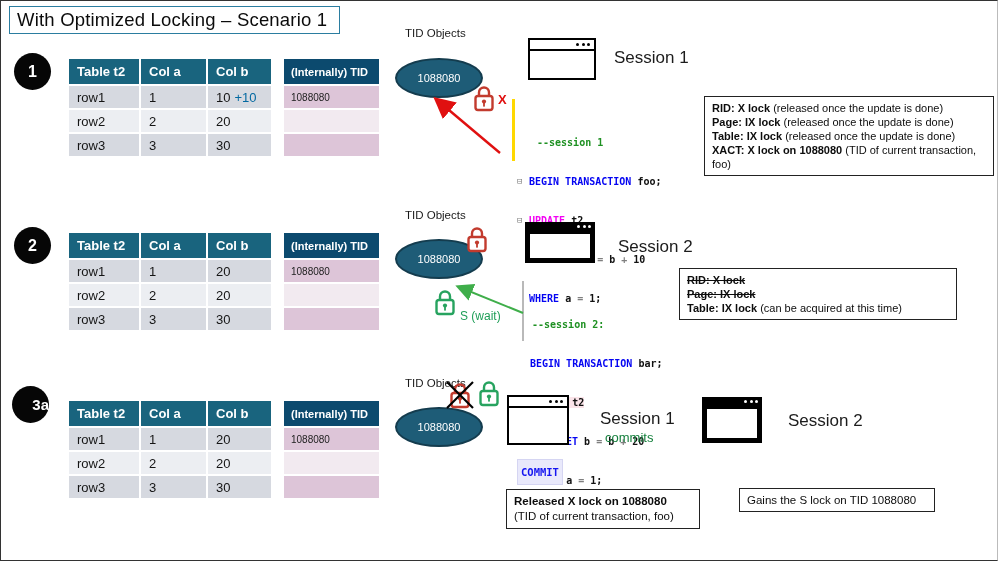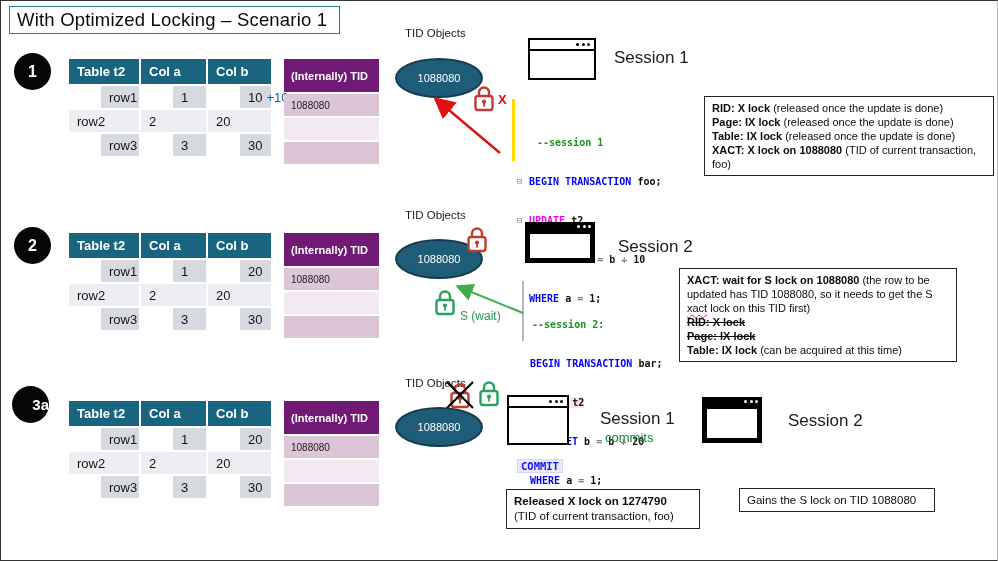--- a/index.html
+++ b/index.html
@@ -18,26 +18,26 @@
 
   
   .badge { width:37px; height:37px; border-radius:50%; background:#060606; color:#fff;
     font-weight:bold; font-size:16px; display:flex; align-items:center; justify-content:center; }
 
   
   .tbl { display:grid; grid-template-columns:70px 65px 63px; gap:2px; }
   .tbl .h { background:#19647e; color:#fff; font-weight:bold; font-size:13px; height:25px;
     display:flex; align-items:center; padding-left:8px; }
   .tbl .c { height:22px; font-size:13px; display:flex; align-items:center; padding-left:8px; color:#151515; }
-  .rA { background:#d6d9e0;margin-left:32px; } .rB { background:#eceef2; }
+  .rA { background:#d6d9e0; } .rB { background:#eceef2; }
   .red { color:#0369a1; margin-left:4px; } .cyan { color:#2faadf; }
 
   
   .tid { display:grid; grid-template-columns:95px; gap:2px; }
-  .tid .h { background:#701a75; color:#fff; font-weight:bold; font-size:11px; height:33px;
+  .tid .h { background:#0c4a6e; color:#fff; font-weight:bold; font-size:11px; height:25px;
     display:flex; align-items:center; padding-left:7px; }
   .tid .c { height:22px; font-size:10px; display:flex; align-items:center; padding-left:7px; color:#222; }
   .pA { background:#ddc5d8; } .pB { background:#f2eaf0; }
 
   .tidlab { font-size:11.5px; color:#1a1a1a; }
 
   .ell { width:84px; height:36px; border-radius:50%; background:#1e5c77; border:2px solid #143c4e;
     color:#fff; font-size:11px; display:flex; align-items:center; justify-content:center; }
 
   
@@ -58,21 +58,21 @@
   .code .ln { height:13px; position:relative; }
   .cs1 .ln { padding-left:17px; } .cs1 .c1 { padding-left:25px; } .cs1 .i4 { padding-left:49px; }
   .cs2 .ln { padding-left:8px; }  .cs2 .c1 { padding-left:10px; } .cs2 .i4 { padding-left:38px; }
   .cm { color:#1f9123; } .kw { color:#0404f2; } .dml { color:#f303f3; } .idn { color:#111;text-align:center; } .op { color:#7f7f7f; }
   .ybar { position:absolute; left:0; top:2px; width:3px; height:62px; background:#ffd800; }
   .gbar { position:absolute; left:0; top:2px; width:1.5px; height:60px; background:#b9b9b9; }
   .fold { position:absolute; left:5px; top:0px; font-size:9px; color:#808080; font-weight:normal; }
   .cs2 .fold { left:-1px; }
   .hl-pink { background:#fae4e9; }
   .commit { font-family:"DejaVu Sans Mono", monospace; font-weight:bold; font-size:10.5px;
-    color:#1515f0; background:#e9e9fb; padding:0 3px; border:1px solid #d5d5f2; }
+    color:#1515f0; background:#e9e9fb; padding:6px 3px; border:1px solid #d5d5f2; }
 
   
   .note { border:1.4px solid #222; background:#fff; font-size:11px; line-height:14px;
     padding:4px 7px; color:#0d0d0d; }
   .note b { font-weight:bold; }
   .strike { text-decoration:line-through; }
   .sp { text-decoration:underline wavy #e02020; text-decoration-thickness:1px; text-underline-offset:2px; }
 
   .xmark { color:#e01010; font-weight:bold; font-size:13px; }
   .swait { color:#1e9e57; font-size:12px; }
@@ -227,21 +227,20 @@
   <div class="abs code cs2" style="left:521px;top:278px;">
     <div class="gbar"></div>
     <div class="ln c1"><span class="cm">--session 2:</span></div>
     <div class="ln"><span class="kw">BEGIN TRANSACTION</span><span class="idn"> bar;</span></div>
     <div class="ln"><span class="fold">⊟</span><span class="hl-pink"><span class="dml">UPDATE</span><span class="idn"> t2</span></span></div>
     <div class="ln i4"><span class="kw">SET</span><span class="idn"> b </span><span class="op">=</span><span class="idn"> b </span><span class="op">+</span><span class="idn"> 20</span></div>
     <div class="ln"><span class="kw">WHERE</span><span class="idn"> a </span><span class="op">=</span><span class="idn"> 1;</span></div>
   </div>
 
   <div class="abs note" style="left:678px;top:267px;width:262px;">
-    <div><b>XACT: wait for S lock on 1088080</b><span> (the row to be updated has TID 1088080, so it needs to get the S </span><span class="sp">xact</span><span> lock on this TID first)</span></div>
     <div><b class="strike">RID: X lock</b></div>
     <div><b class="strike">Page: IX lock</b></div>
     <div><b>Table: IX lock</b><span> (can be acquired at this time)</span></div>
   </div>
 
   <div class="abs badge" style="left:11px;top:385px;font-size:15px;justify-content:flex-end;">
     <span>3a</span>
   </div>
 
   <div class="abs tbl" style="left:68px;top:400px;">
@@ -302,21 +301,21 @@
           <i></i>
         </span>
       </div>
   </div>
   <div class="abs session" style="left:599px;top:408px;">Session 1</div>
   <div class="abs session-sub" style="left:604px;top:429px;">commits</div>
 
   <div class="abs commit" style="left:516px;top:458px;">COMMIT</div>
 
   <div class="abs note" style="left:505px;top:488px;width:178px;font-size:11.5px;line-height:15px;">
-    <b>Released X lock on 1274790</b><span> (TID of current transaction, foo)</span>
+    <b>Released X lock on 1088080</b><span> (TID of current transaction, foo)</span>
   </div>
 
   <div class="abs winb" style="left:701px;top:396px;width:60px;height:46px;">
     <span class="dots3">
         <i></i>
         <i></i>
         <i></i>
       </span>
     <div class="inner"></div>
   </div>

